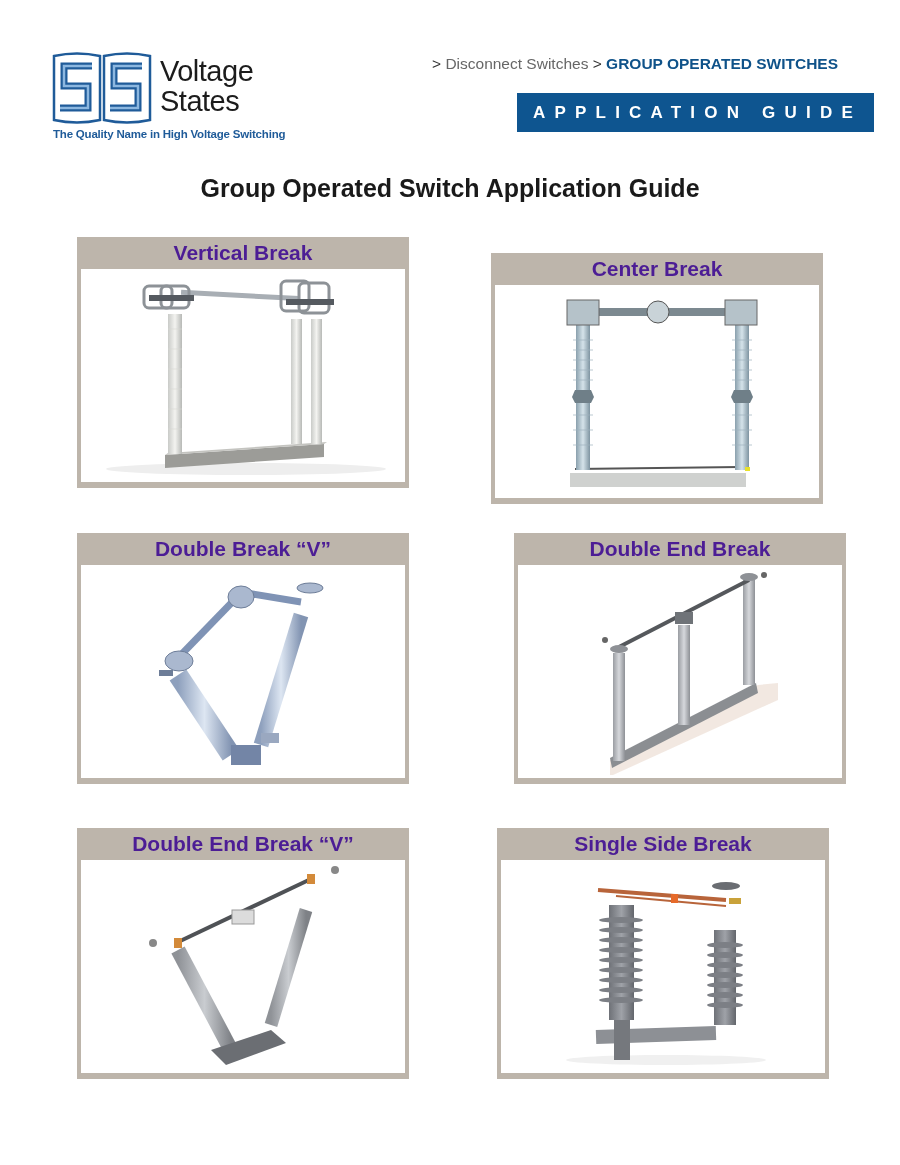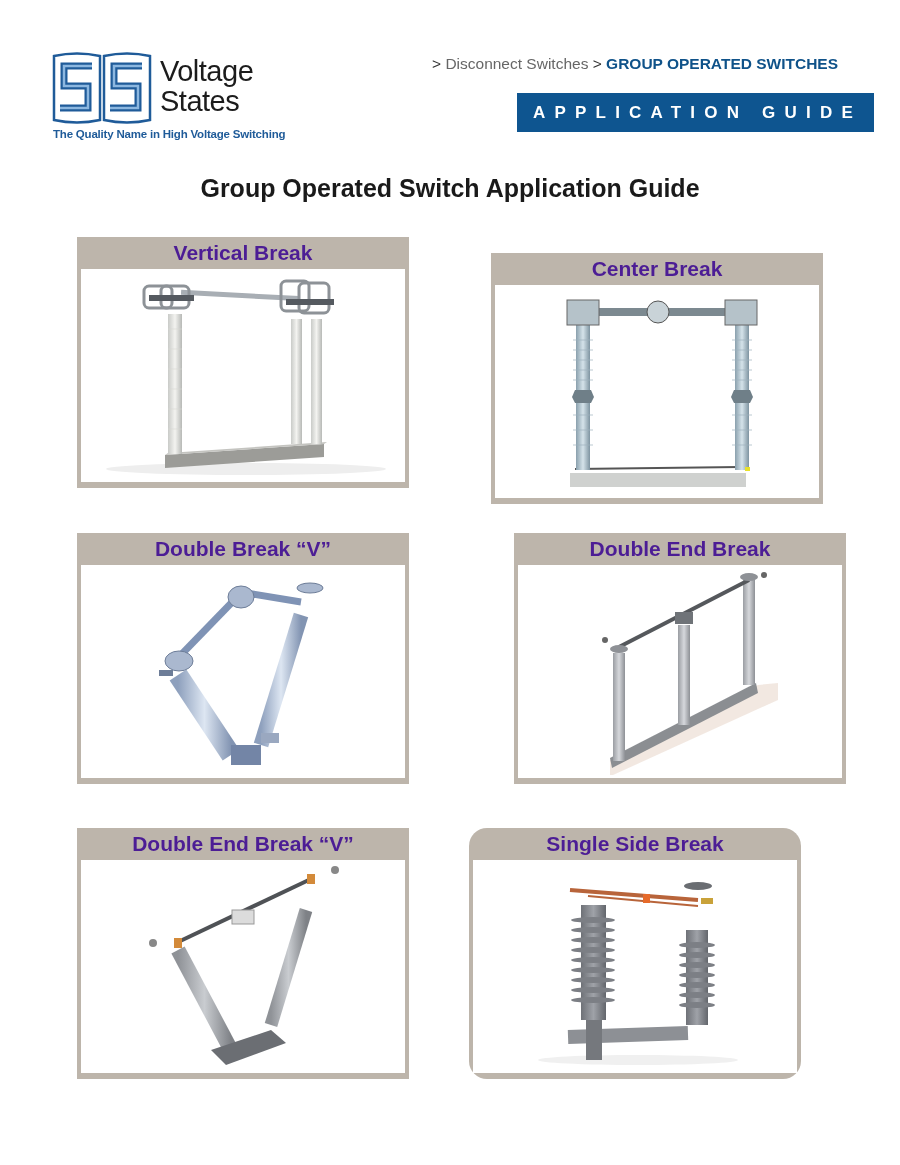--- a/index.html
+++ b/index.html
@@ -44,21 +44,21 @@
     }
     .card-image {
       background: #ffffff; height: 213px; position: relative; overflow: hidden;
     }
     .card-image svg { position: absolute; left: 0; top: 0; width: 324px; height: 213px; }
     .c1 { left: 77px;  top: 237px; }
     .c2 { left: 491px; top: 253px; }
     .c3 { left: 77px;  top: 533px; }
     .c4 { left: 514px; top: 533px; }
     .c5 { left: 77px;  top: 828px; }
-    .c6 { left: 469px; top: 828px; border-radius: 18px; }
+    .c6 { left: 497px; top: 828px; }
   </style>
 </head>
 <body>
 
 <div class="logo">
   <svg class="logo-mark" viewBox="0 0 100 72">
     <path d="M2 4 Q25 -1 48 4 L48 68 Q25 73 2 68 Z" fill="#ffffff" stroke="#1f5b99" stroke-width="2.5"></path>
     <path d="M52 4 Q75 -1 98 4 L98 68 Q75 73 52 68 Z" fill="#ffffff" stroke="#1f5b99" stroke-width="2.5"></path>
     <path d="M40 14 L12 14 L12 34 L36 34 L36 56 L8 56" fill="none" stroke="#1f5b99" stroke-width="7"></path>
     <path d="M40 14 L12 14 L12 34 L36 34 L36 56 L8 56" fill="none" stroke="#8cb7e0" stroke-width="2.5"></path>

